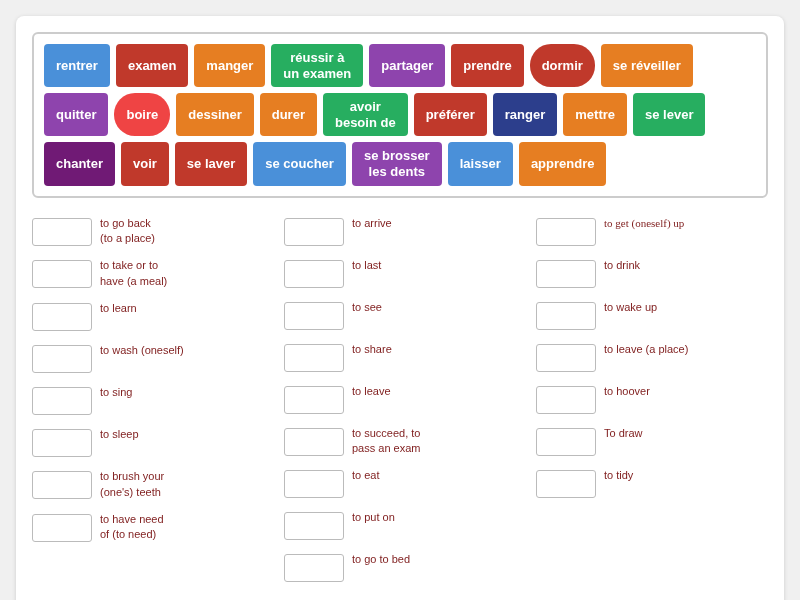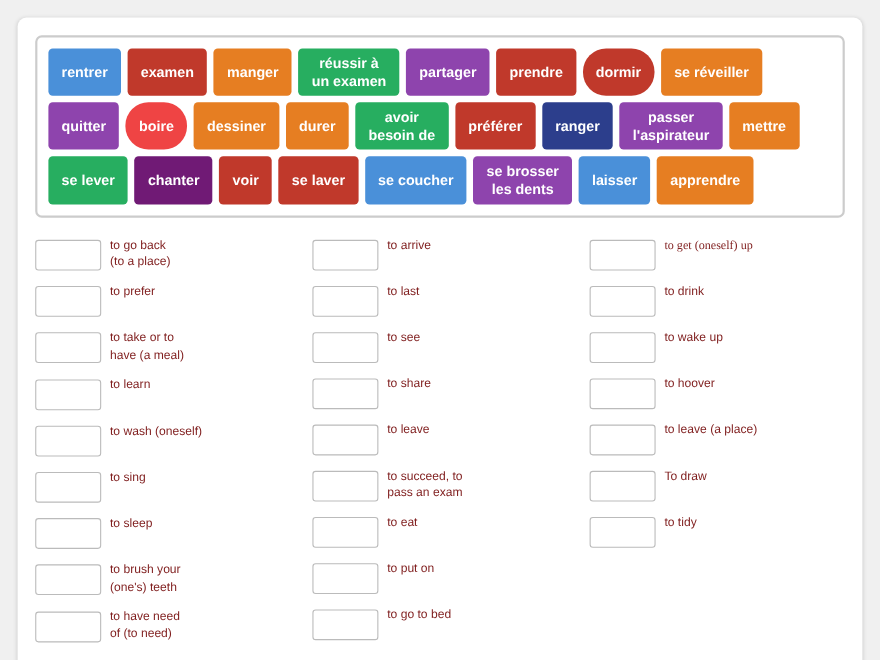--- a/index.html
+++ b/index.html
@@ -91,22 +91,20 @@
       <div class="word-chip" style="background-color: rgb(192, 57, 43); white-space: pre; border-radius: 21px;">dormir</div>
       <div class="word-chip" style="background-color: rgb(230, 126, 34); white-space: pre;">se réveiller</div>
       <div class="word-chip" style="background-color: rgb(142, 68, 173); white-space: pre;">quitter</div>
       <div class="word-chip" style="background-color: #ef4444; white-space: pre; border-radius: 21px;">boire</div>
       <div class="word-chip" style="background-color: rgb(230, 126, 34); white-space: pre;">dessiner</div>
       <div class="word-chip" style="background-color: rgb(230, 126, 34); white-space: pre;">durer</div>
       <div class="word-chip" style="background-color: rgb(39, 174, 96); white-space: pre;">avoir
 besoin de</div>
       <div class="word-chip" style="background-color: rgb(192, 57, 43); white-space: pre;">préférer</div>
       <div class="word-chip" style="background-color: rgb(44, 62, 140); white-space: pre;">ranger</div>
-      <div class="word-chip" style="background-color: rgb(142, 68, 173); white-space: pre;">passer
-l'aspirateur</div>
       <div class="word-chip" style="background-color: rgb(230, 126, 34); white-space: pre;">mettre</div>
       <div class="word-chip" style="background-color: rgb(39, 174, 96); white-space: pre;">se lever</div>
       <div class="word-chip" style="background-color: #701a75; white-space: pre;">chanter</div>
       <div class="word-chip" style="background-color: rgb(192, 57, 43); white-space: pre;">voir</div>
       <div class="word-chip" style="background-color: rgb(192, 57, 43); white-space: pre;">se laver</div>
       <div class="word-chip" style="background-color: rgb(74, 144, 217); white-space: pre;">se coucher</div>
       <div class="word-chip" style="background-color: rgb(142, 68, 173); white-space: pre;">se brosser
 les dents</div>
       <div class="word-chip" style="background-color: rgb(74, 144, 217); white-space: pre;">laisser</div>
       <div class="word-chip" style="background-color: rgb(230, 126, 34); white-space: pre; text-align: center;">apprendre</div>
@@ -114,24 +112,20 @@
 
   <div class="matching-grid">
     <div>
         <div class="match-pair">
           <div class="match-input"></div>
           <span class="match-label" style="white-space: pre-line;">to go back
 (to a place)</span>
         </div>
         <div class="match-pair">
           <div class="match-input"></div>
-          <span class="match-label" style="white-space: pre-line;">to prefer</span>
-        </div>
-        <div class="match-pair">
-          <div class="match-input"></div>
           <span class="match-label" style="white-space: pre-line;">to take or to
 have (a meal)</span>
         </div>
         <div class="match-pair">
           <div class="match-input"></div>
           <span class="match-label" style="white-space: pre-line;">to learn</span>
         </div>
         <div class="match-pair">
           <div class="match-input"></div>
           <span class="match-label" style="white-space: pre-line;">to wash (oneself)</span>
@@ -202,25 +196,25 @@
         <div class="match-pair">
           <div class="match-input"></div>
           <span class="match-label" style="white-space: pre-line;">to drink</span>
         </div>
         <div class="match-pair">
           <div class="match-input"></div>
           <span class="match-label" style="white-space: pre-line;">to wake up</span>
         </div>
         <div class="match-pair">
           <div class="match-input"></div>
+          <span class="match-label" style="white-space: pre-line;">to leave (a place)</span>
+        </div>
+        <div class="match-pair">
+          <div class="match-input"></div>
           <span class="match-label" style="white-space: pre-line;">to hoover</span>
-        </div>
-        <div class="match-pair">
-          <div class="match-input"></div>
-          <span class="match-label" style="white-space: pre-line;">to leave (a place)</span>
         </div>
         <div class="match-pair">
           <div class="match-input"></div>
           <span class="match-label" style="white-space: pre-line; text-align: center;">To draw</span>
         </div>
         <div class="match-pair">
           <div class="match-input"></div>
           <span class="match-label" style="white-space: pre-line;">to tidy</span>
         </div>
       </div>

